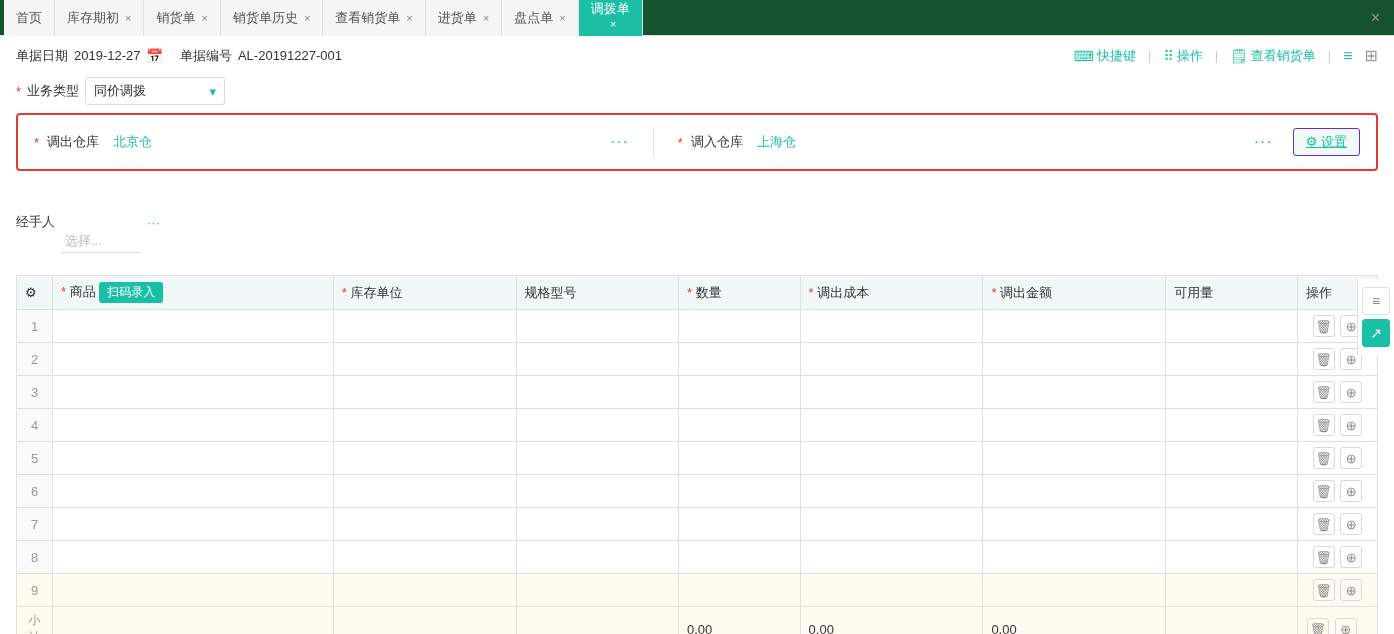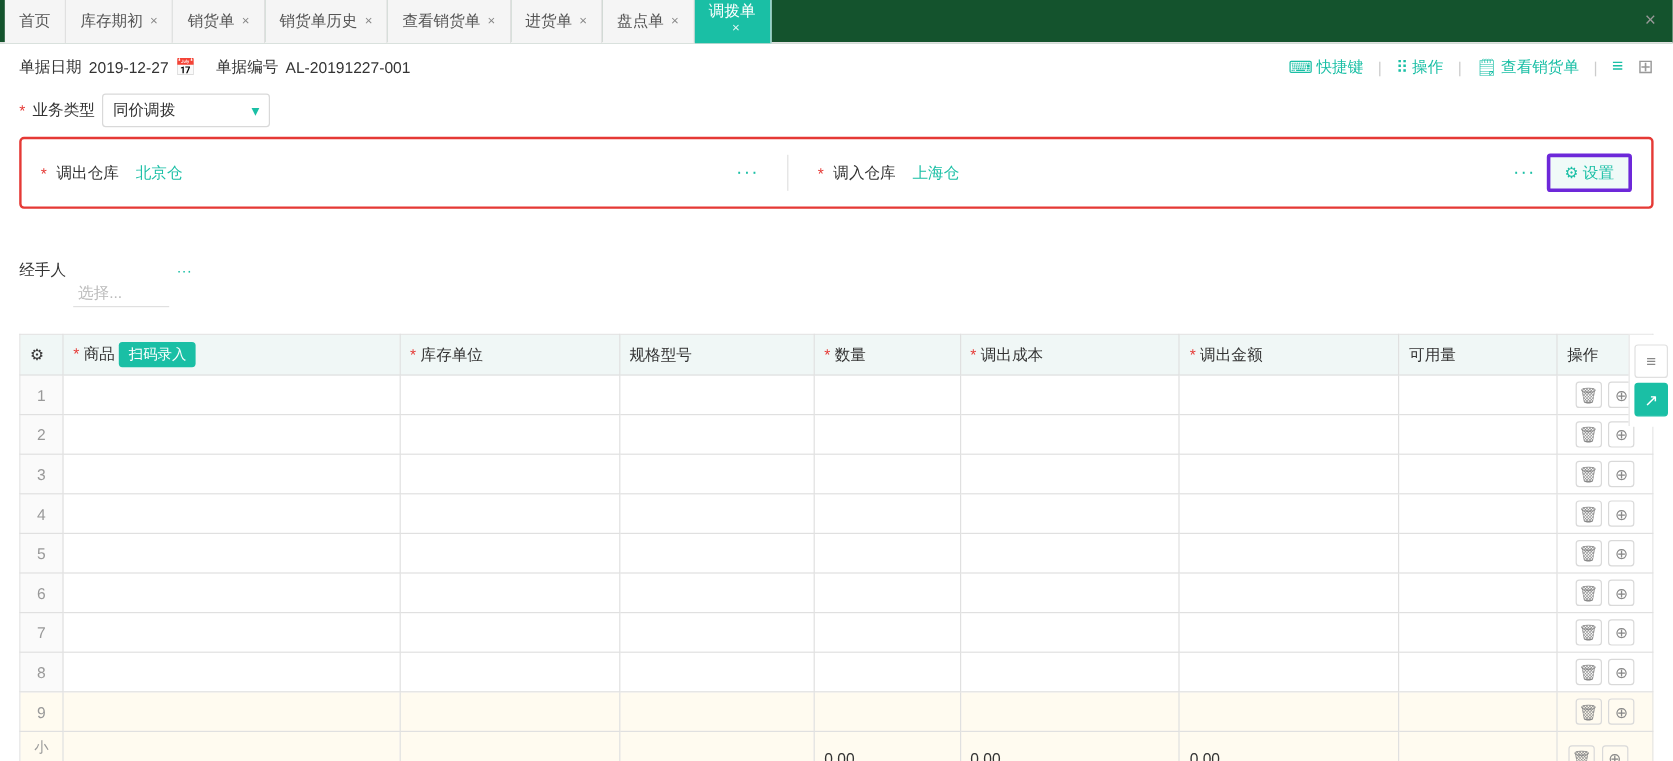--- a/index.html
+++ b/index.html
@@ -117,31 +117,32 @@
       gap: 6px;
       flex: 1;
     }
     .warehouse-field .req { color: #e53935; margin-right: 2px; }
     .warehouse-field .label { color: #333; }
     .warehouse-field .val { color: #1abfa5; margin-left: 8px; }
     .warehouse-field .more-btn { color: #1abfa5; margin-left: auto; cursor: pointer; font-size: 16px; letter-spacing: 1px; }
     .warehouse-divider { width: 1px; background: #e0e0e0; height: 30px; margin: 0 24px; }
     .settings-btn-right {
       background: #f0faf8;
-      border: 3px solid #6d28d9;
+      border: 1px solid #6d28d9;
       color: #1abfa5;
       padding: 4px 12px;
       border-radius: 3px;
       cursor: pointer;
       font-size: 13px;
       white-space: nowrap;
-      margin-left: 9px;
+      margin-left: 20px;
       display: flex;
       align-items: center;
       gap: 4px;
+      text-decoration: underline;
     }
     .business-field {
       display: flex;
       align-items: center;
       gap: 6px;
     }
     .business-field .req { color: #e53935; }
     .business-dropdown {
       min-width: 140px;
       border: 1px solid #d9d9d9;

